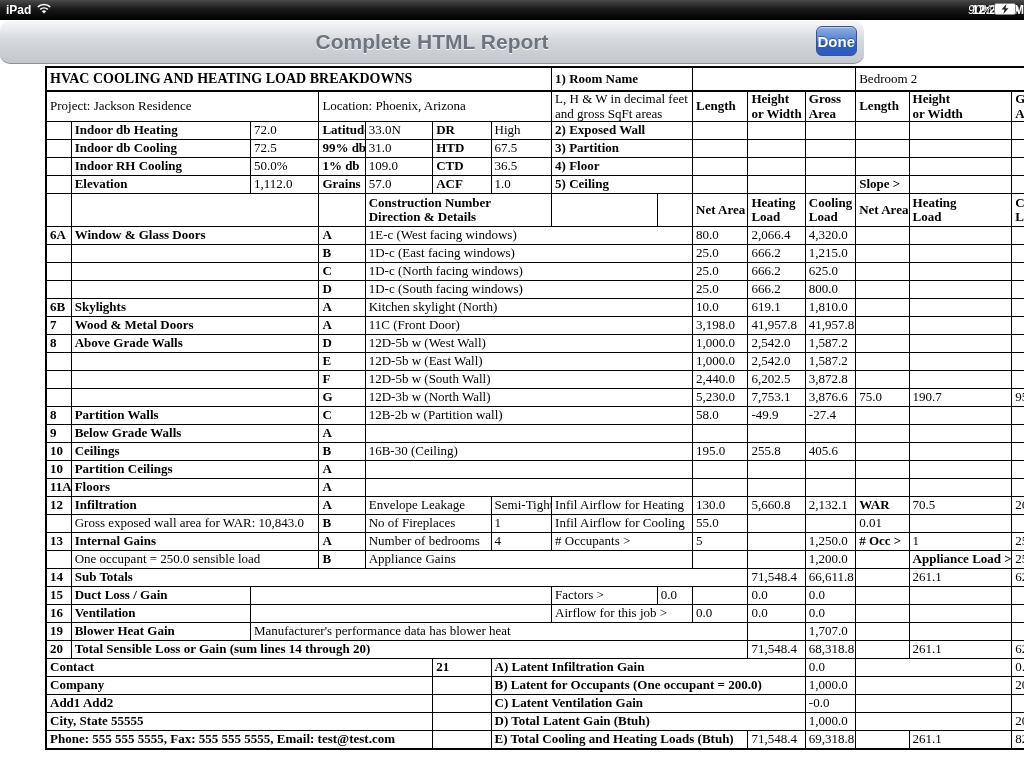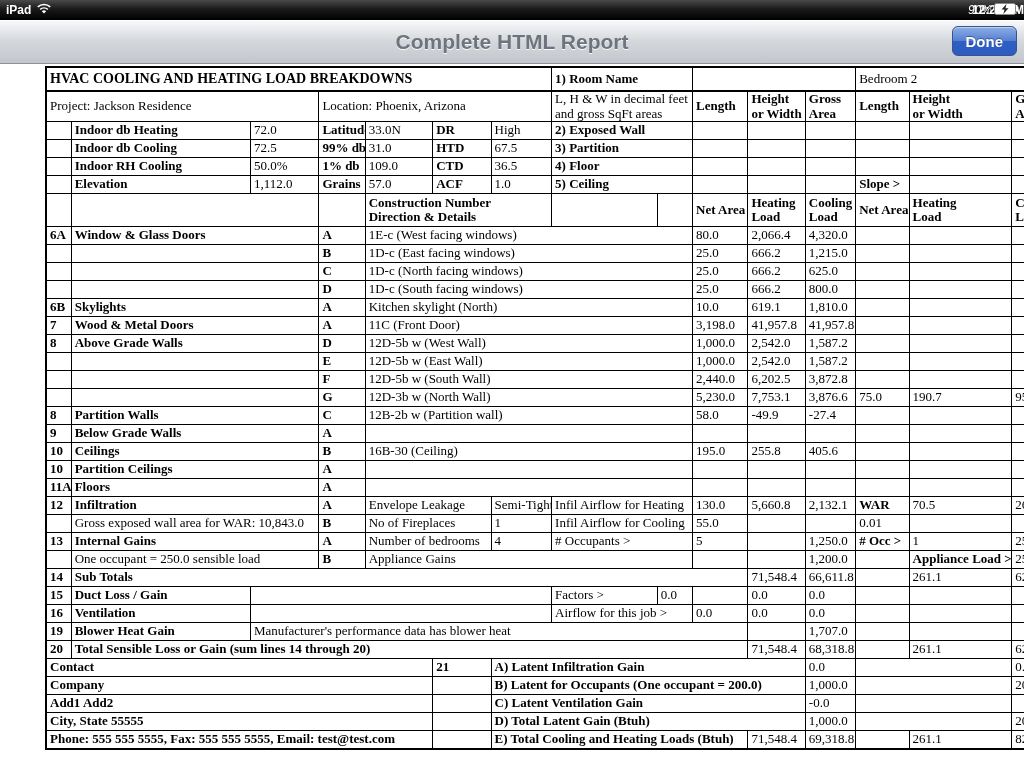--- a/index.html
+++ b/index.html
@@ -3,23 +3,23 @@
 <meta charset="utf-8">
 <style>
   html,body{margin:0;padding:0;}
   body{width:1024px;height:768px;overflow:hidden;background:#fff;font-family:"Liberation Sans",sans-serif;position:relative;}
   
   .statusbar{position:absolute;left:0;top:0;width:1024px;height:20px;background:linear-gradient(#4a4a4a,#1a1a1a 45%,#000);color:#fff;font-size:12px;}
   .sb-left{position:absolute;left:6px;top:3px;display:flex;align-items:flex-start;gap:5px;font-weight:bold;}
   .sb-time{position:absolute;left:0;right:0;top:3px;text-align:right;font-weight:bold;}
   .sb-right{position:absolute;right:5px;top:3px;display:flex;align-items:flex-start;gap:2px;font-style:italic;}
   
-  .navbar{position:absolute;left:0;top:20px;width:1024px;height:43px;background:linear-gradient(#f8f9fb,#d4d7db 50%,#c3c7cd);border-bottom:1px solid #8d929a;box-shadow:inset 0 1px 0 #fdfdfe;}
+  .navbar{position:absolute;left:0;top:20px;width:864px;height:43px;background:linear-gradient(#f8f9fb,#d4d7db 50%,#c3c7cd);border-bottom:1px solid #8d929a;box-shadow:inset 0 1px 0 #fdfdfe;border-radius:10px;}
   .nav-title{line-height:43px;text-align:center;font-size:21px;font-weight:bold;color:#6d747d;text-shadow:0 1px 0 rgba(255,255,255,.85);}
-  .done-btn{position:absolute;right:7px;top:6px;height:30px;padding:0 13px;border:1px solid #38538e;border-radius:6px;background:linear-gradient(#8fafe4,#537fd2 50%,#2f5ec4 51%,#2e5cc1);color:#fff;font-weight:bold;font-size:15px;text-shadow:0 -1px 0 rgba(0,0,0,.35);box-shadow:inset 0 1px 0 rgba(255,255,255,.45);}
+  .done-btn{position:absolute;right:7px;top:6px;height:30px;padding:0 1px;border:1px solid #38538e;border-radius:6px;background:linear-gradient(#8fafe4,#537fd2 50%,#2f5ec4 51%,#2e5cc1);color:#fff;font-weight:bold;font-size:15px;text-shadow:0 -1px 0 rgba(0,0,0,.35);box-shadow:inset 0 1px 0 rgba(255,255,255,.45);}
   
   .sheet{position:absolute;left:3px;top:66px;width:1021px;height:700px;overflow:hidden;background:#fff;margin-left:42px;}
   table{border-collapse:collapse;table-layout:fixed;width:1127px;font-family:"Liberation Serif",serif;font-size:13px;color:#000;}
   td{border:1px solid #000;padding:0 3px;height:17px;overflow:hidden;white-space:nowrap;vertical-align:middle;line-height:1.08;}
   table{border:2px solid #000;}
   tr.h1 td{height:22px;border-bottom-width:2px;}
   tr.h2 td{height:29px;}
   tr.hh td{height:32px;}
   .b{font-weight:bold;}
   .big{font-size:14px;}

